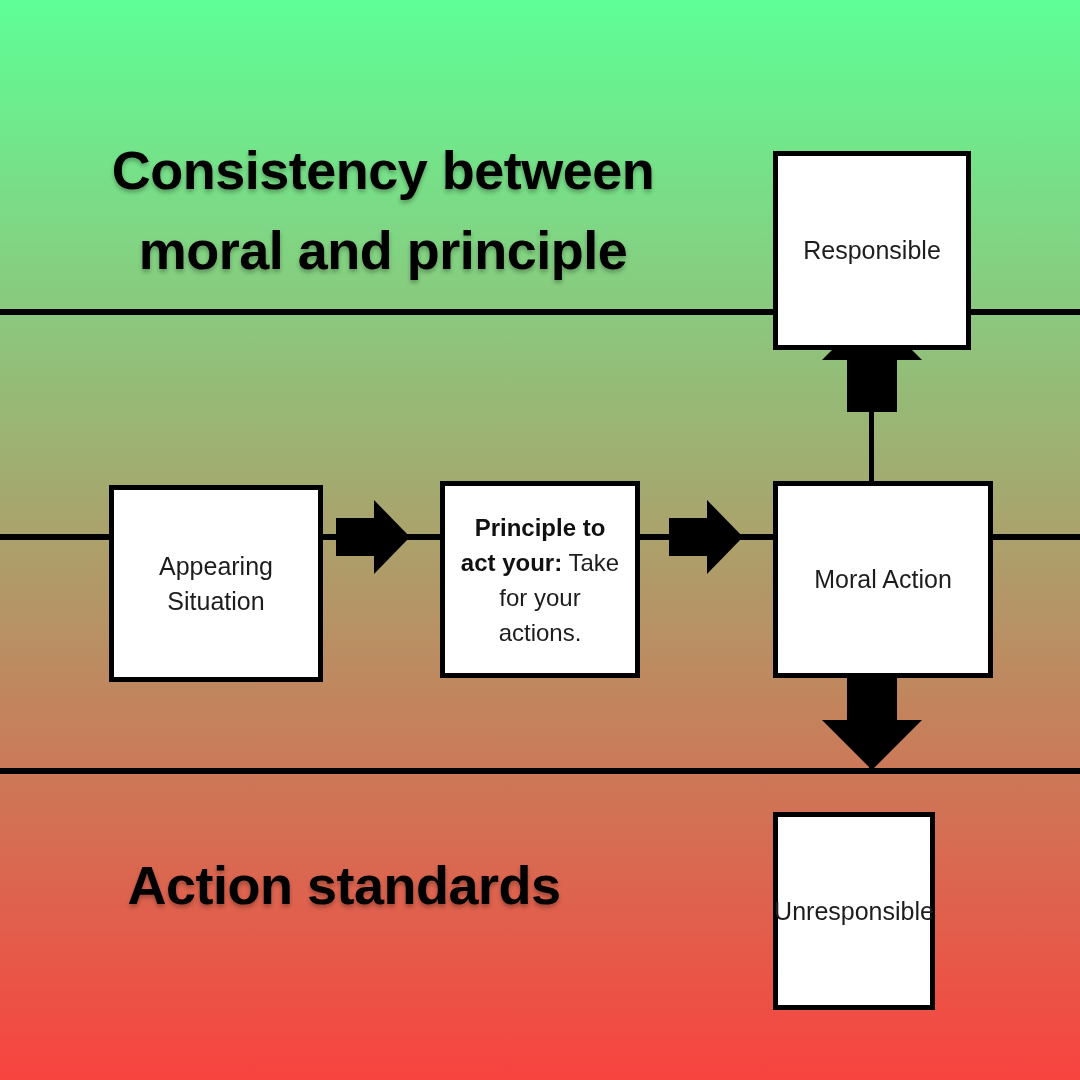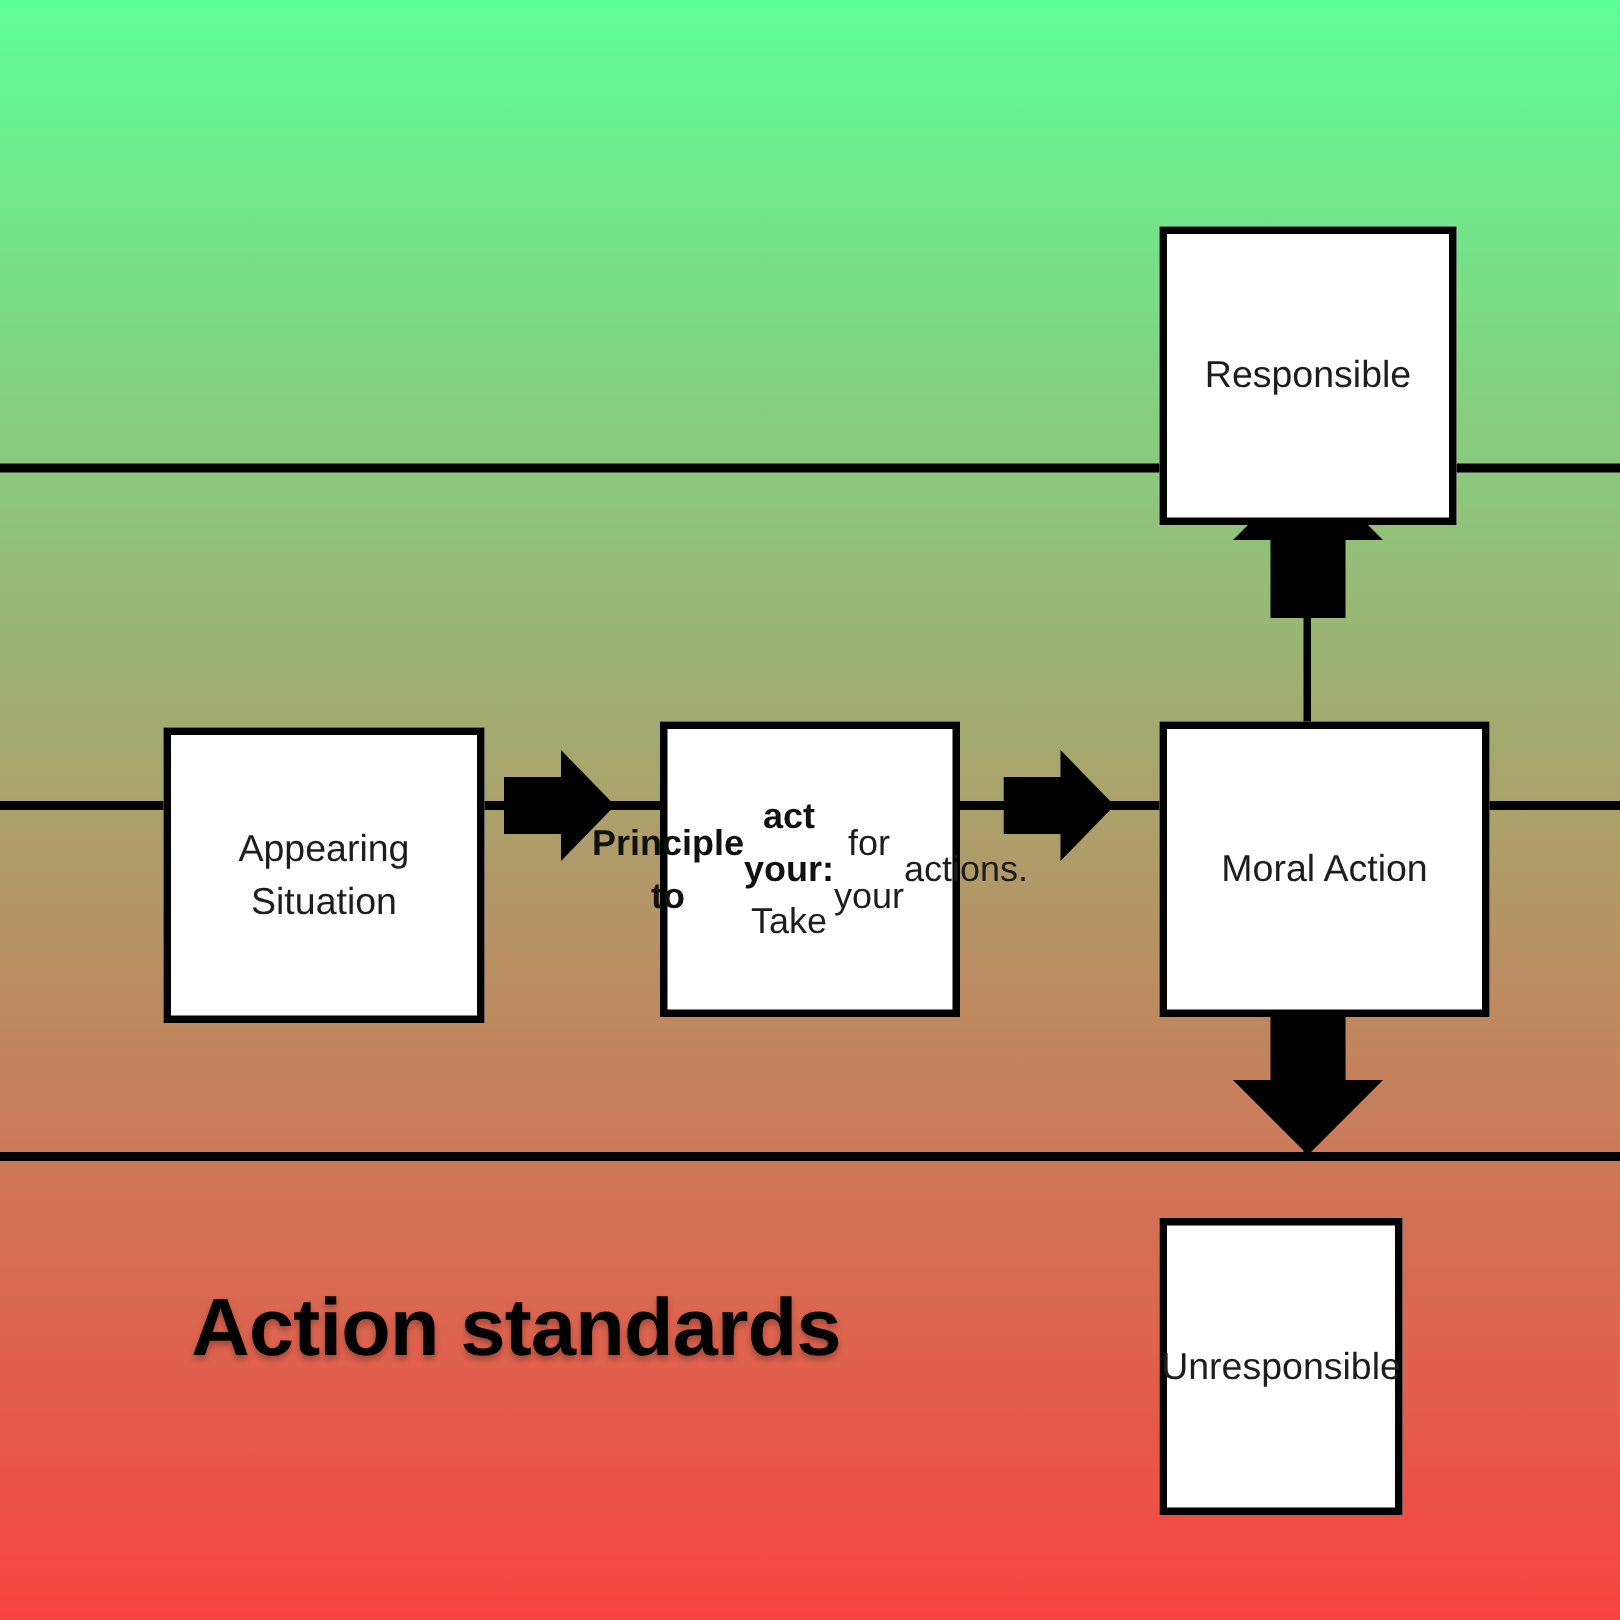--- a/index.html
+++ b/index.html
@@ -40,21 +40,21 @@
     box-sizing: border-box;
     display: flex; align-items: center; justify-content: center;
     text-align: center;
     color: #1d1d1d; font-size: 25px; line-height: 35px;
     padding: 4px;
     margin-top: 40px;
   }
   .node.responsible   { left: 773px; top: 111px; width: 198px; height: 199px; }
   .node.appearing     { left: 109px; top: 445px; width: 214px; height: 197px; }
   .node.principle     { left: 440px; top: 441px; width: 200px; height: 197px;
-                        font-size: 24px; line-height: 35px; flex-direction: row; }
+                        font-size: 24px; line-height: 35px; flex-direction: column; }
   .node.moral         { left: 773px; top: 441px; width: 220px; height: 197px; }
   .node.unresponsible { left: 773px; top: 772px; width: 162px; height: 198px; }
   .pline { white-space: pre-wrap; }
   .pline b { font-weight: 700; color: #111111; }
   .arrow { position: absolute; z-index: 2; }
   .arrow svg { display: block; width: 100%; height: 100%; }
   .arrow.r1 { left: 336px; top: 500px; width: 74px;  height: 74px; }
   .arrow.r2 { left: 669px; top: 500px; width: 74px;  height: 74px; }
   .arrow.up { left: 822px; top: 310px; width: 100px; height: 102px; }
   .arrow.dn { left: 822px; top: 668px; width: 100px; height: 102px; }
@@ -64,20 +64,22 @@
 
 <div class="canvas">
 
   <div class="hline l1"></div>
   <div class="hline l2"></div>
   <div class="hline l3"></div>
 
   <div class="vline"></div>
 
   <div class="title top">
+    <div>Consistency between</div>
+    <div>moral and principle</div>
   </div>
   <div class="title bottom">Action standards</div>
 
   <div class="arrow r1">
     <svg viewBox="0 0 74 74" xmlns="http://www.w3.org/2000/svg">
       <rect x="0" y="18" width="39" height="38" fill="#000000"></rect>
       <polygon points="38,0 74,37 38,74" fill="#000000"></polygon>
     </svg>
   </div>
   <div class="arrow r2">

